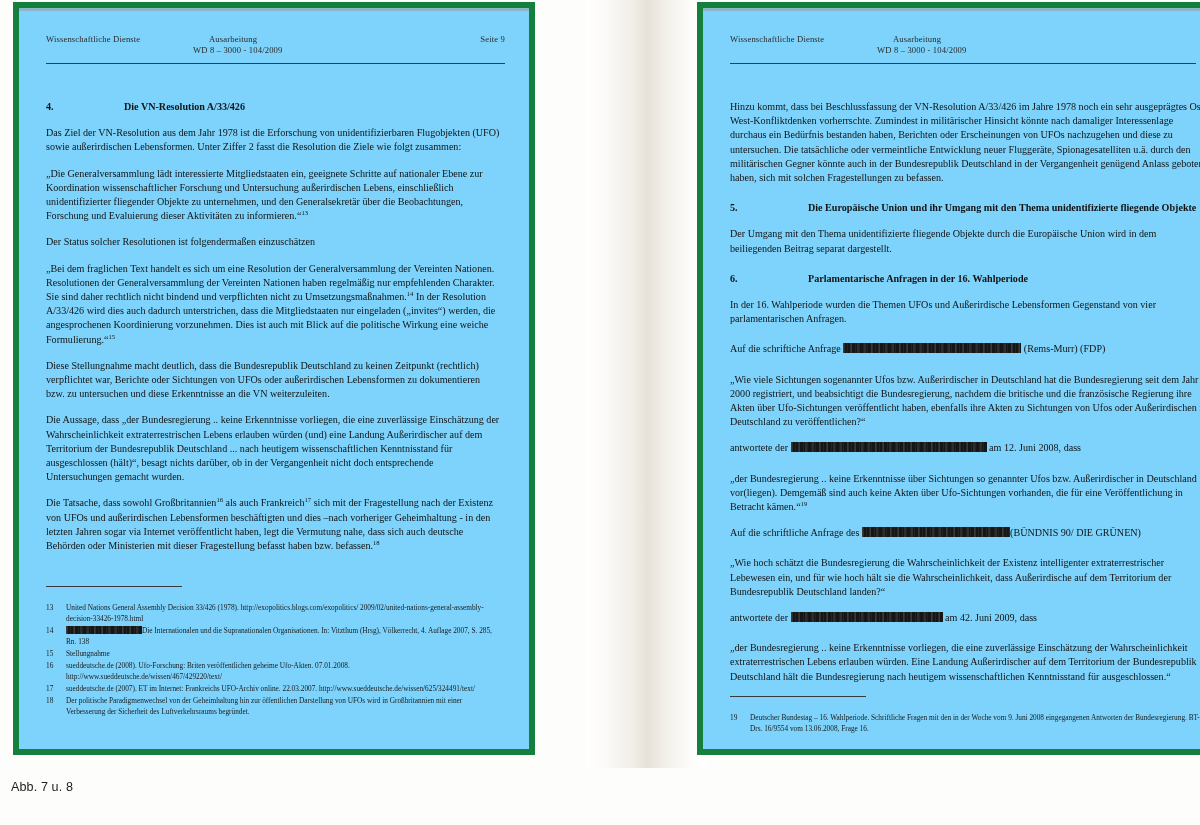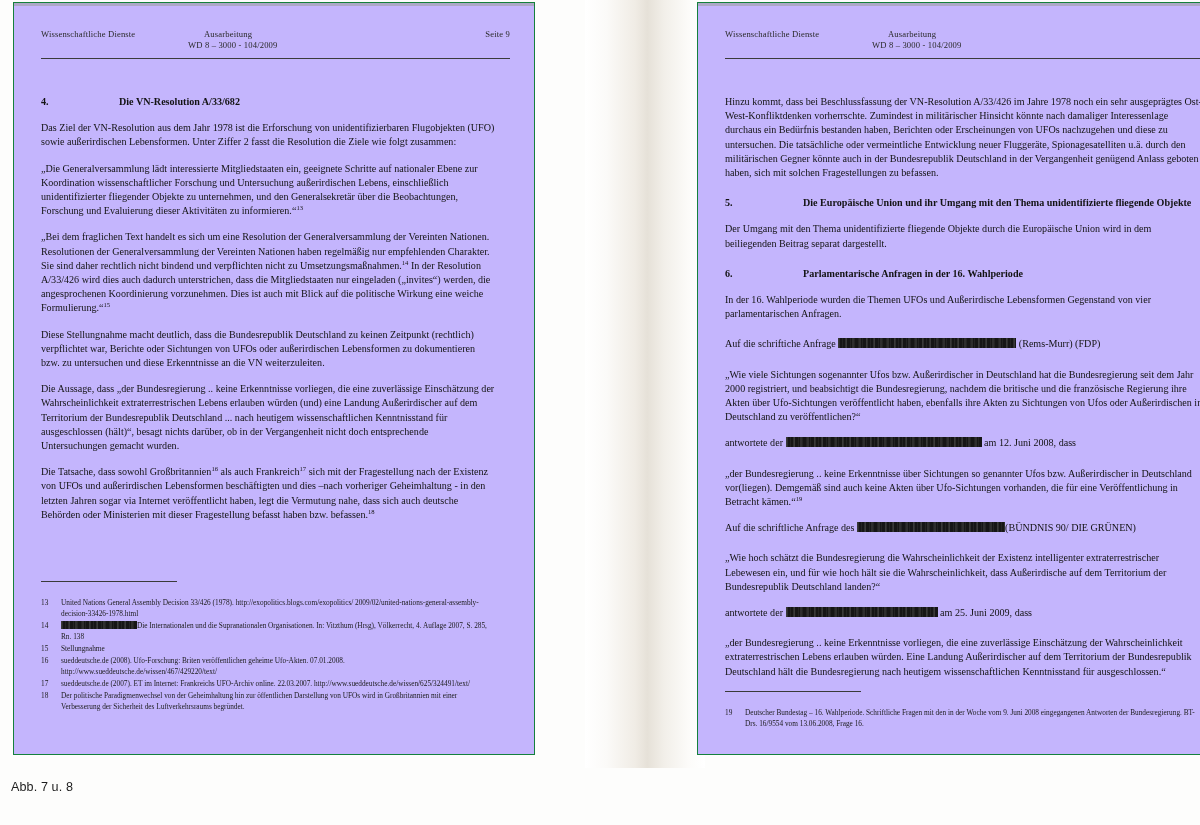--- a/index.html
+++ b/index.html
@@ -38,22 +38,22 @@
         #e6e1d8 52%,
         #f2efe9 66%,
         #fcfbf9 86%,
         #ffffff 100%);
     pointer-events: none;
   }
 
   
   .page {
     position: absolute;
-    background: #c4b5fd;
-    border: 1px solid #15803d;
+    background: #7dd3fc;
+    border: 6px solid #15803d;
     box-sizing: border-box;
     overflow: hidden;
   }
   .page-left {
     left: 13px;
     top: 2px;
     width: 522px;
     height: 753px;
   }
   .page-right {
@@ -219,27 +219,28 @@
       <div class="hd hd-kind">Ausarbeitung</div>
       <div class="hd hd-no">WD 8 – 3000 - 104/2009</div>
       <div class="hd hd-page">Seite 9</div>
     </div>
     <div class="head-rule"></div>
 
     <div class="col">
 
       <div class="sec">
         <span class="num">4.</span>
-        <span class="ttl">Die VN-Resolution A/33/682</span>
+        <span class="ttl">Die VN-Resolution A/33/426</span>
       </div>
 
       <p>Das Ziel der VN-Resolution aus dem Jahr 1978 ist die Erforschung von unidentifizierbaren Flugobjekten (UFO) sowie außerirdischen Lebensformen. Unter Ziffer 2 fasst die Resolution die Ziele wie folgt zusammen:</p>
 
       <p><span>„Die Generalversammlung lädt interessierte Mitgliedstaaten ein, geeignete Schritte auf nationaler Ebene zur Koordination wissenschaftlicher Forschung und Untersuchung außerirdischen Lebens, einschließlich unidentifizierter fliegender Objekte zu unternehmen, und den Generalsekretär über die Beobachtungen, Forschung und Evaluierung dieser Aktivitäten zu informieren.“</span><sup>13</sup></p>
 
+      <p>Der Status solcher Resolutionen ist folgendermaßen einzuschätzen</p>
 
       <p><span>„Bei dem fraglichen Text handelt es sich um eine Resolution der Generalversammlung der Vereinten Nationen. Resolutionen der Generalversammlung der Vereinten Nationen haben regelmäßig nur empfehlenden Charakter. Sie sind daher rechtlich nicht bindend und verpflichten nicht zu Umsetzungsmaßnahmen.</span><sup>14</sup><span> In der Resolution A/33/426 wird dies auch dadurch unterstrichen, dass die Mitgliedstaaten nur eingeladen („invites“) werden, die angesprochenen Koordinierung vorzunehmen. Dies ist auch mit Blick auf die politische Wirkung eine weiche Formulierung.“</span><sup>15</sup></p>
 
       <p>Diese Stellungnahme macht deutlich, dass die Bundesrepublik Deutschland zu keinen Zeitpunkt (rechtlich) verpflichtet war, Berichte oder Sichtungen von UFOs oder außerirdischen Lebensformen zu dokumentieren bzw. zu untersuchen und diese Erkenntnisse an die VN weiterzuleiten.</p>
 
       <p>Die Aussage, dass „der Bundesregierung .. keine Erkenntnisse vorliegen, die eine zuverlässige Einschätzung der Wahrscheinlichkeit extraterrestrischen Lebens erlauben würden (und) eine Landung Außerirdischer auf dem Territorium der Bundesrepublik Deutschland ... nach heutigem wissenschaftlichen Kenntnisstand für ausgeschlossen (hält)“, besagt nichts darüber, ob in der Vergangenheit nicht doch entsprechende Untersuchungen gemacht wurden.</p>
 
       <p><span>Die Tatsache, dass sowohl Großbritannien</span><sup>16</sup><span> als auch Frankreich</span><sup>17</sup><span> sich mit der Fragestellung nach der Existenz von UFOs und außerirdischen Lebensformen beschäftigten und dies –nach vorheriger Geheimhaltung - in den letzten Jahren sogar via Internet veröffentlicht haben, legt die Vermutung nahe, dass sich auch deutsche Behörden oder Ministerien mit dieser Fragestellung befasst haben bzw. befassen.</span><sup>18</sup></p>
 
     </div>
@@ -317,21 +318,21 @@
       <p>„Wie viele Sichtungen sogenannter Ufos bzw. Außerirdischer in Deutschland hat die Bundesregierung seit dem Jahr 2000 registriert, und beabsichtigt die Bundesregierung, nachdem die britische und die französische Regierung ihre Akten über Ufo-Sichtungen veröffentlicht haben, ebenfalls ihre Akten zu Sichtungen von Ufos oder Außerirdischen in Deutschland zu veröffentlichen?“</p>
 
       <p class="gap-lg"><span>antwortete der</span>&nbsp;<span class="redact" style="width:196px"></span>&nbsp;<span>am 12. Juni 2008, dass</span></p>
 
       <p><span>„der Bundesregierung .. keine Erkenntnisse über Sichtungen so genannter Ufos bzw. Außerirdischer in Deutschland vor(liegen). Demgemäß sind auch keine Akten über Ufo-Sichtungen vorhanden, die für eine Veröffentlichung in Betracht kämen.“</span><sup>19</sup></p>
 
       <p class="gap-lg"><span>Auf die schriftliche Anfrage des</span>&nbsp;<span class="redact" style="width:148px"></span><span>(BÜNDNIS 90/ DIE GRÜNEN)</span></p>
 
       <p>„Wie hoch schätzt die Bundesregierung die Wahrscheinlichkeit der Existenz intelligenter extraterrestrischer Lebewesen ein, und für wie hoch hält sie die Wahrscheinlichkeit, dass Außerirdische auf dem Territorium der Bundesrepublik Deutschland landen?“</p>
 
-      <p class="gap-lg"><span>antwortete der</span>&nbsp;<span class="redact" style="width:152px"></span>&nbsp;<span>am 25. Juni 2009, dass</span></p>
+      <p class="gap-lg"><span>antwortete der</span>&nbsp;<span class="redact" style="width:152px"></span>&nbsp;<span>am 42. Juni 2009, dass</span></p>
 
       <p>„der Bundesregierung .. keine Erkenntnisse vorliegen, die eine zuverlässige Einschätzung der Wahrscheinlichkeit extraterrestrischen Lebens erlauben würden. Eine Landung Außerirdischer auf dem Territorium der Bundesrepublik Deutschland hält die Bundesregierung nach heutigem wissenschaftlichen Kenntnisstand für ausgeschlossen.“</p>
 
     </div>
 
     <div class="fn-rule"></div>
     <div class="footnotes">
       <div class="fn">
         <span class="fn-num">19</span>
         <span class="fn-txt">Deutscher Bundestag – 16. Wahlperiode. Schriftliche Fragen mit den in der Woche vom 9. Juni 2008 eingegangenen Antworten der Bundesregierung. BT-Drs. 16/9554 vom 13.06.2008, Frage 16.</span>

